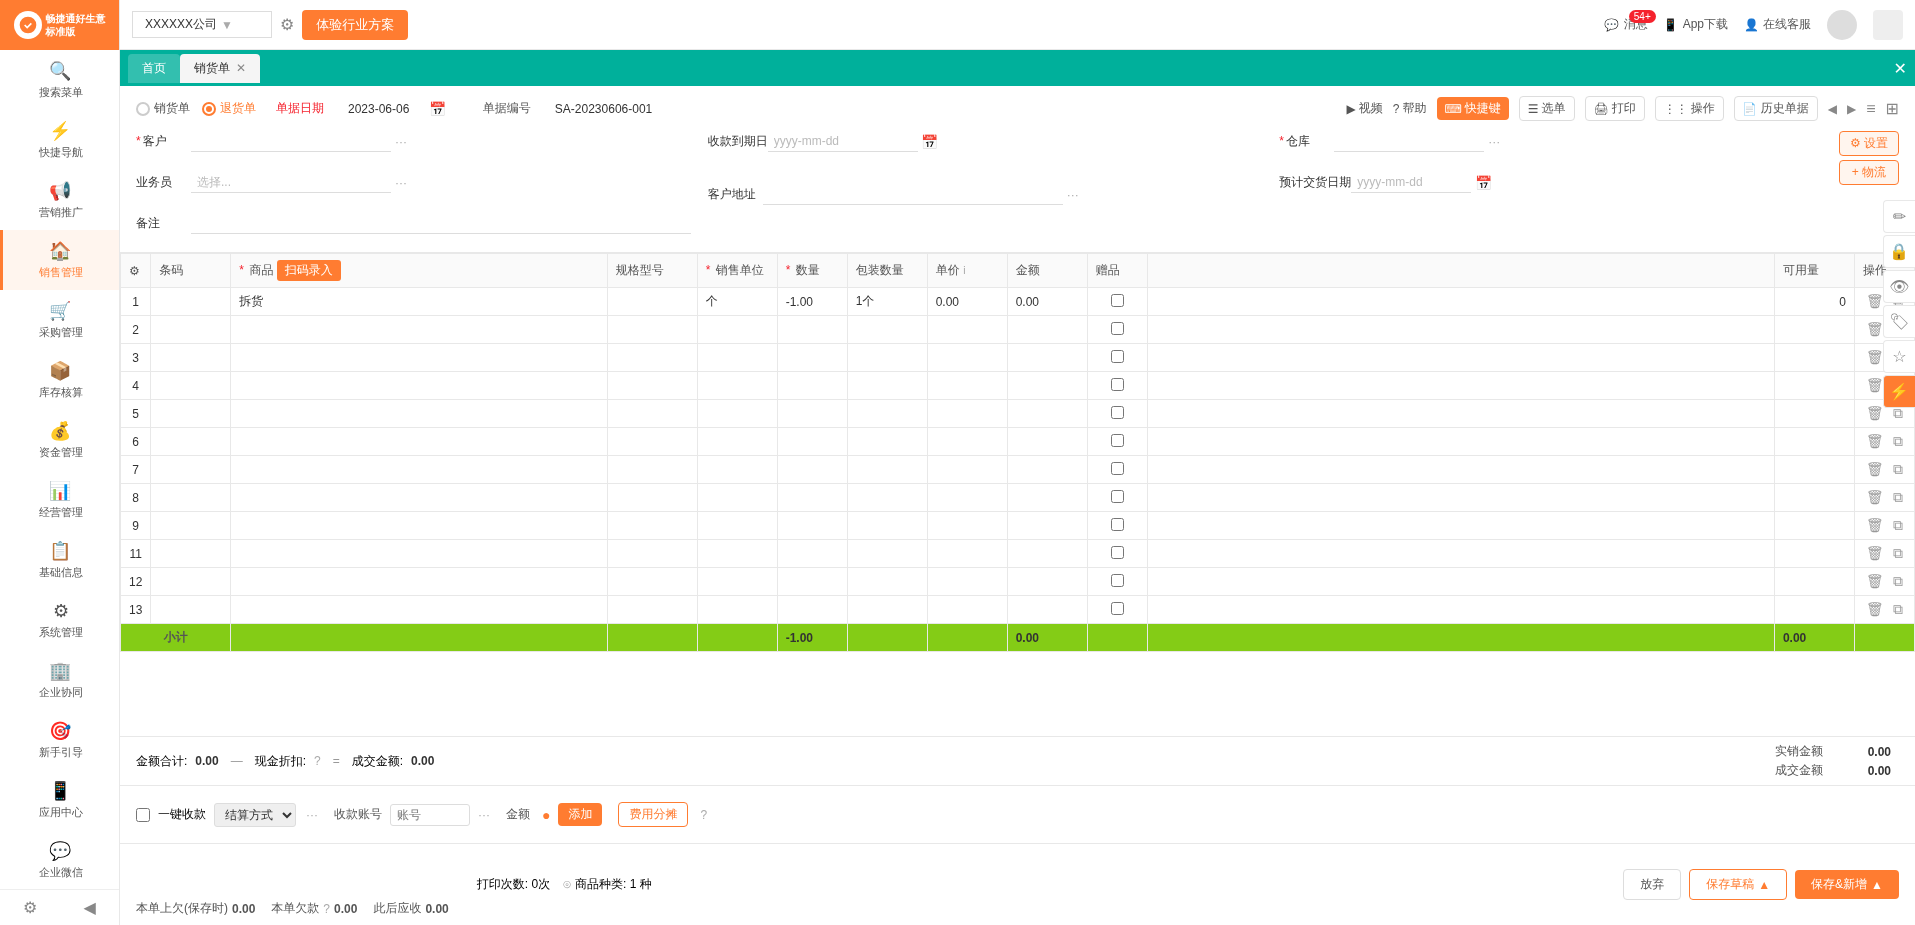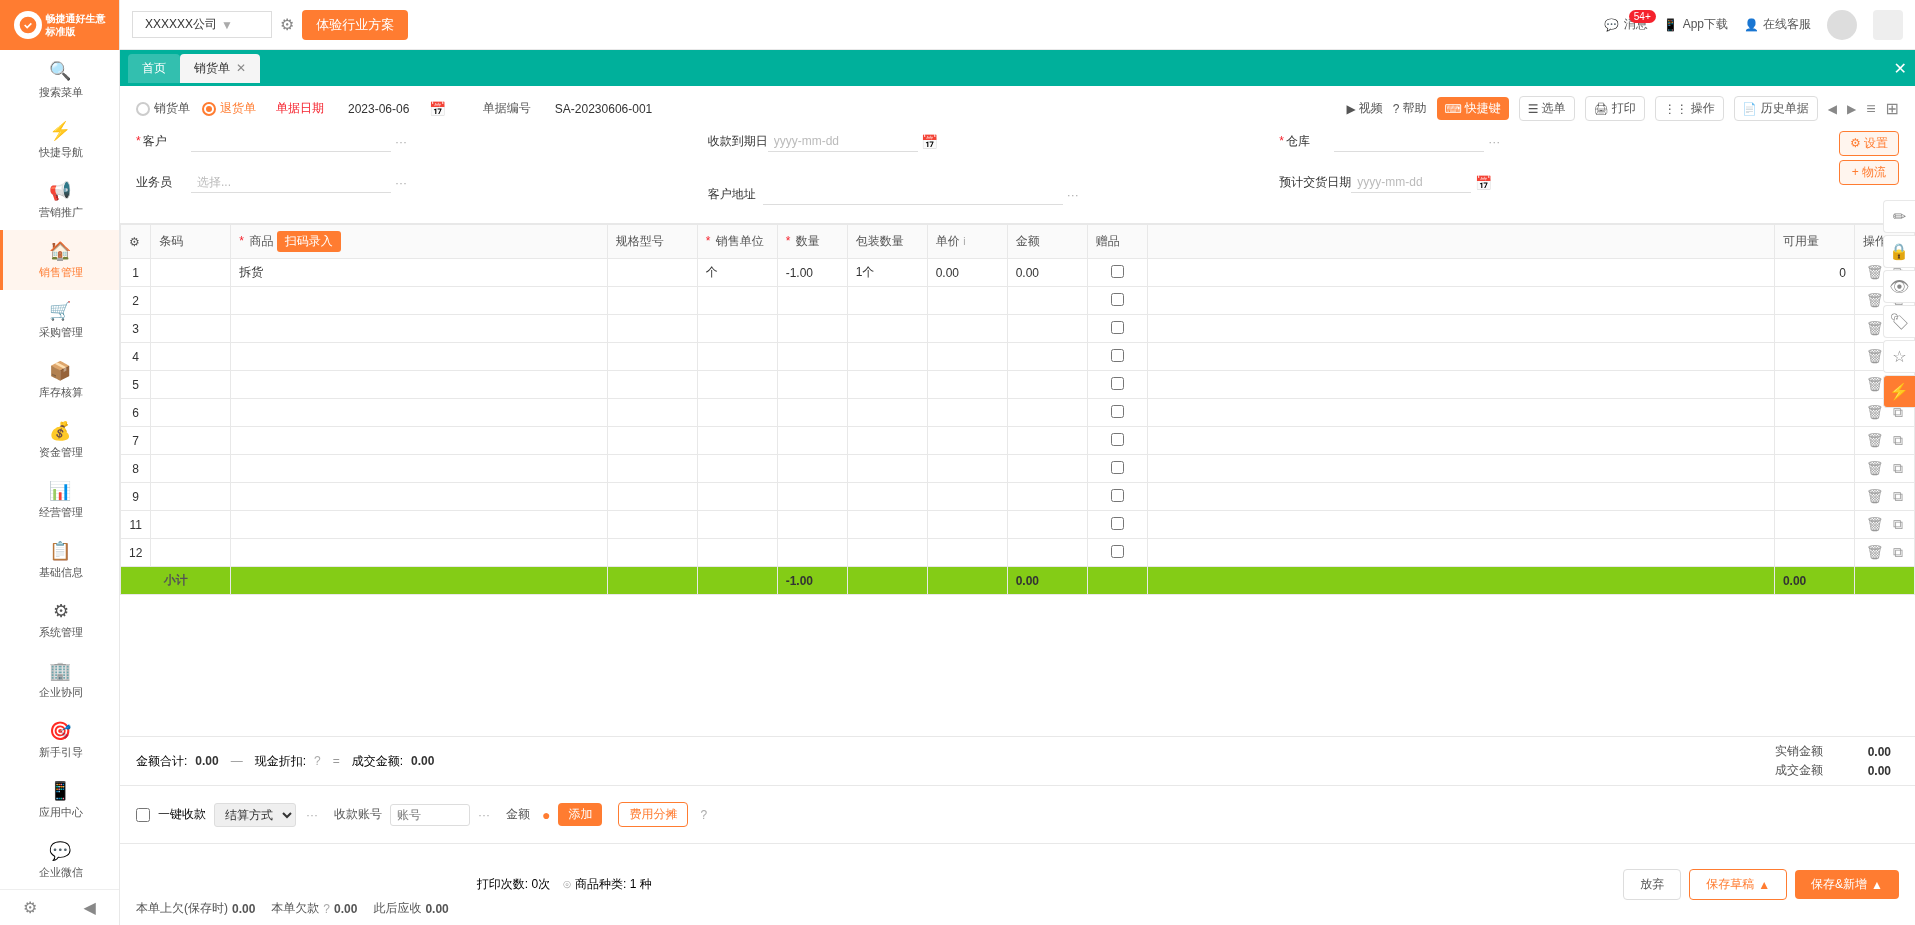--- a/index.html
+++ b/index.html
@@ -359,20 +359,24 @@
             <input class="field-input" value="" style="max-width: 300px;">
             <span class="field-dots">···</span>
           </div>
           <div class="field-group" style="flex:2;margin-left:20px;">
             <span class="field-label">预计交货日期</span>
             <input class="field-input" placeholder="yyyy-mm-dd" style="max-width: 120px;">
             <span class="field-calendar">📅</span>
           </div>
         </div>
 
+        <div class="field-row">
+          <span class="field-label">备注</span>
+          <input class="field-input" value="" style="max-width: 500px;">
+        </div>
       </div>
 
       <div class="right-btns">
         <button class="right-btn">⚙ 设置</button>
         <button class="right-btn">+ 物流</button>
       </div>
     </div>
   </div>
 
   <div class="table-container">
@@ -597,20 +601,38 @@
       <td style="text-align:center;"><input type="checkbox" style=""></td>
       <td style="min-width:200px;"></td>
       <td style="text-align:right;"></td>
       <td style="text-align:center;">
         <button class="icon-btn">🗑</button>
         <button class="icon-btn">⧉</button>
       </td>
     </tr>
           <tr>
       <td class="row-num">12</td>
+      <td></td>
+      <td></td>
+      <td></td>
+      <td></td>
+      <td class=""></td>
+      <td></td>
+      <td></td>
+      <td></td>
+      <td style="text-align:center;"><input type="checkbox" style=""></td>
+      <td style="min-width:200px;"></td>
+      <td style="text-align:right;"></td>
+      <td style="text-align:center;">
+        <button class="icon-btn">🗑</button>
+        <button class="icon-btn">⧉</button>
+      </td>
+    </tr>
+          <tr>
+      <td class="row-num">13</td>
       <td></td>
       <td></td>
       <td></td>
       <td></td>
       <td class=""></td>
       <td></td>
       <td></td>
       <td></td>
       <td style="text-align:center;"><input type="checkbox" style=""></td>
       <td style="min-width:200px;"></td>

